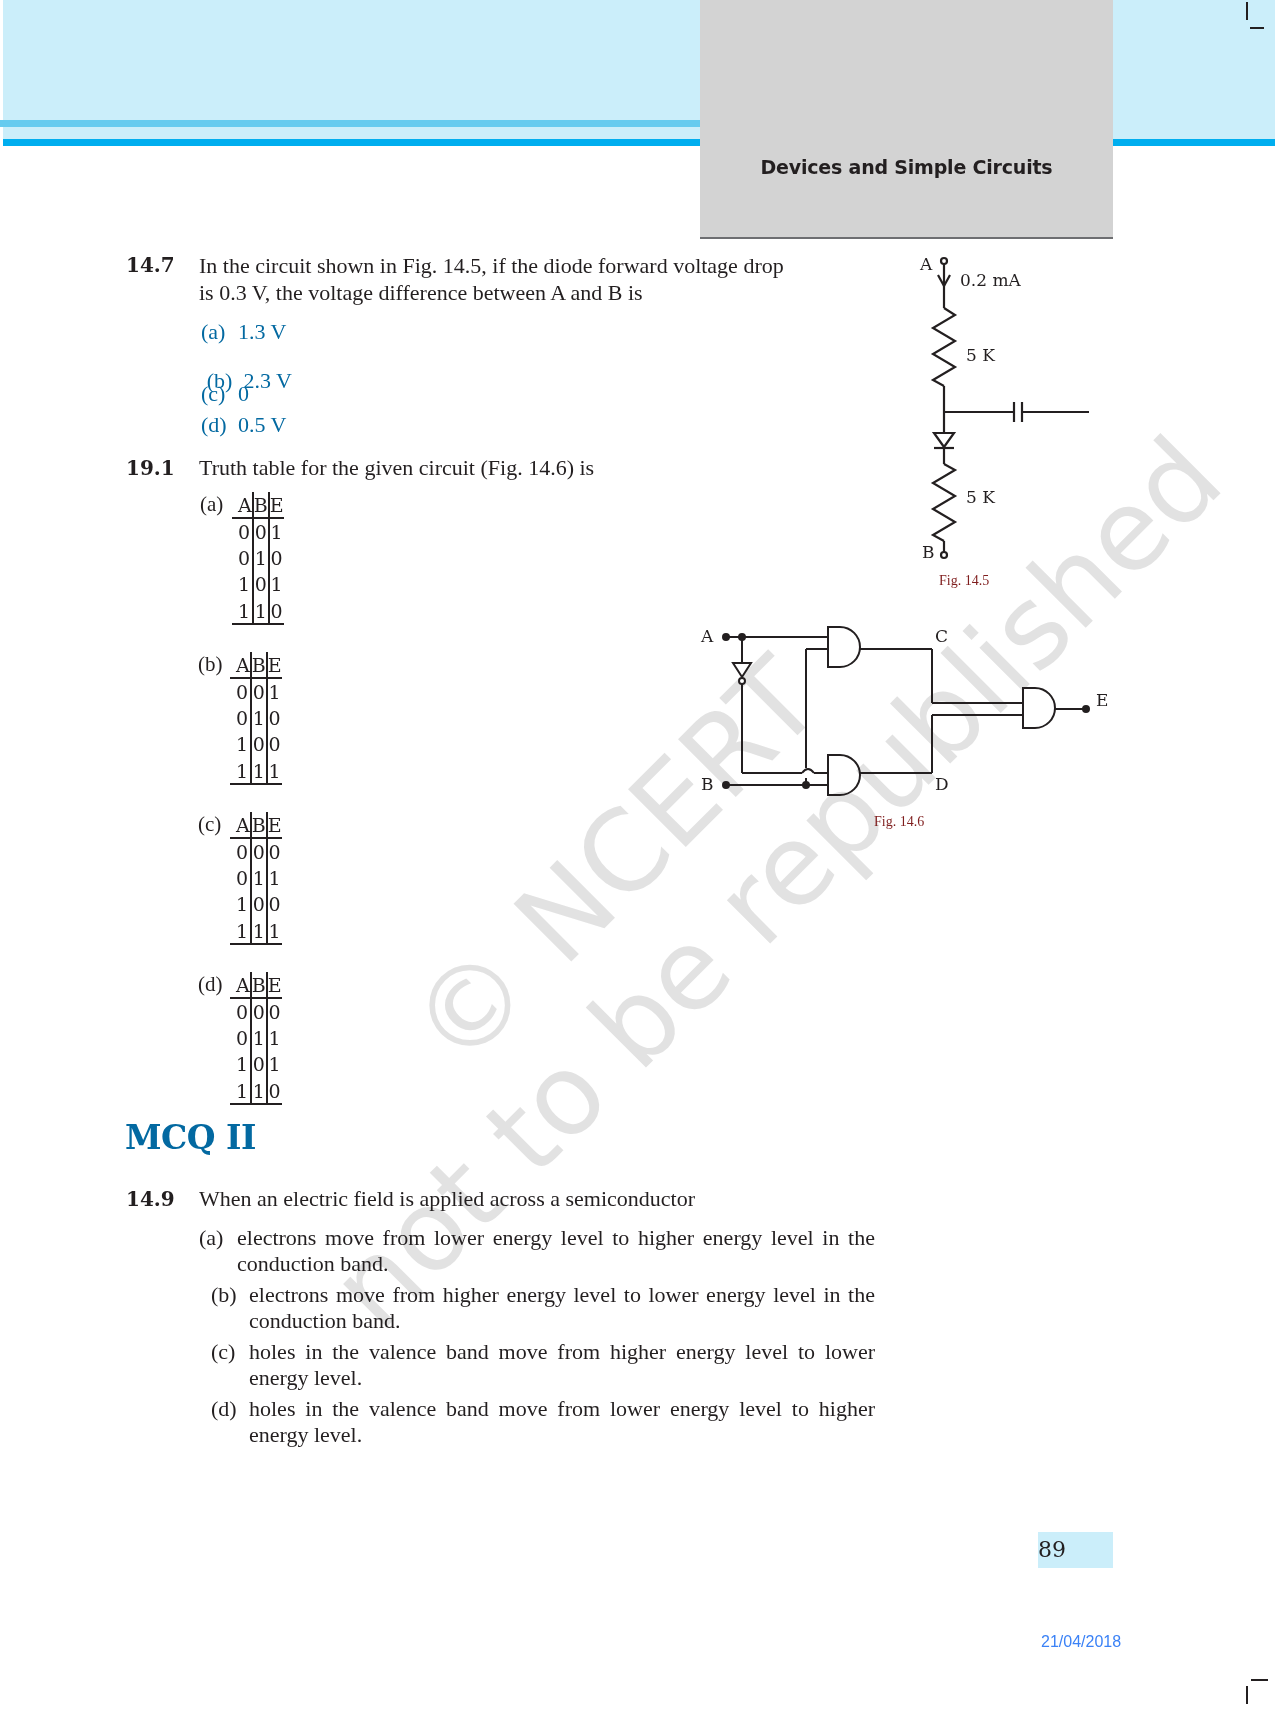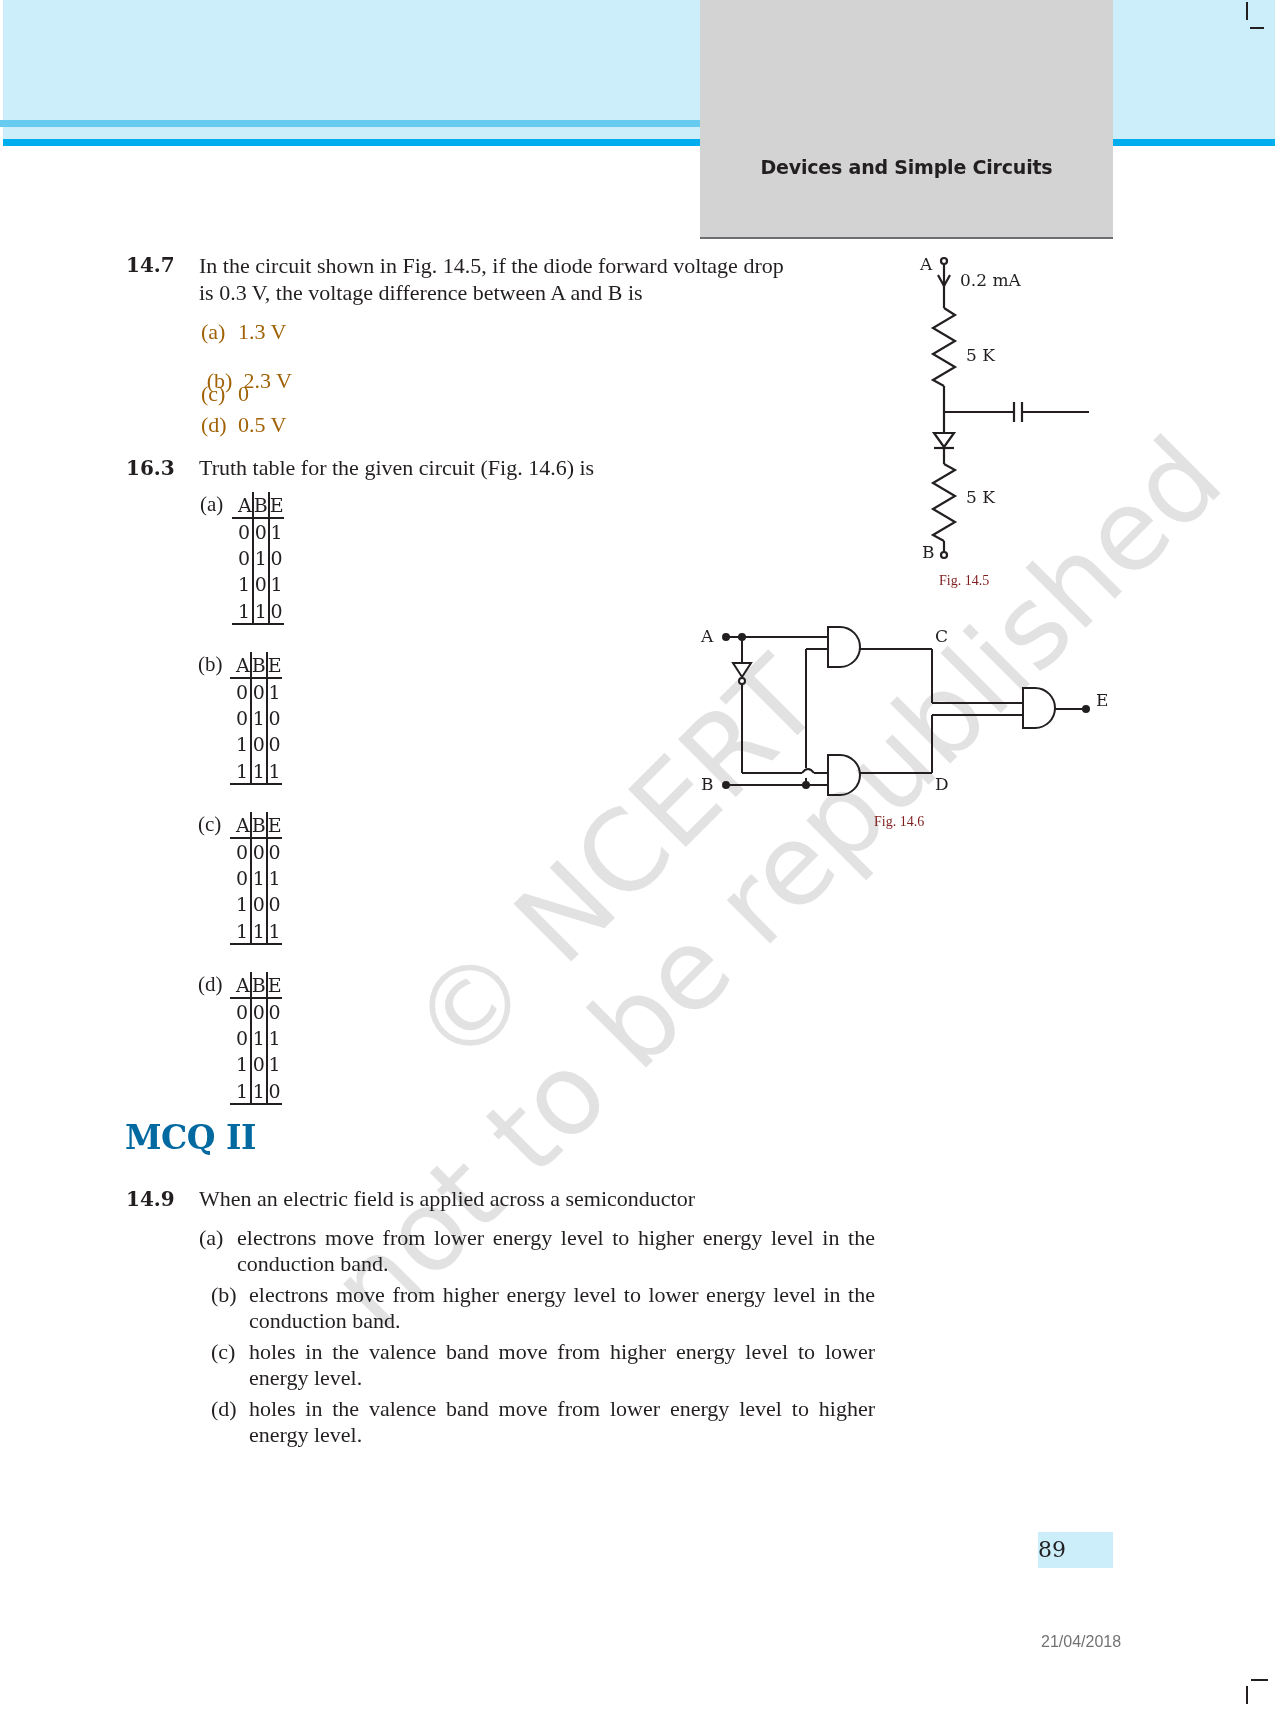--- a/index.html
+++ b/index.html
@@ -10,21 +10,21 @@
   .stripe-mid { position: absolute; left: 0; top: 120px; width: 700px; height: 7px; background: #66cbef; }
   .stripe-dark-left { position: absolute; left: 3px; top: 139px; width: 697px; height: 7px; background: #00aeef; }
   .stripe-dark-right { position: absolute; left: 1113px; top: 139px; width: 162px; height: 7px; background: #00aeef; }
   .header-box { position: absolute; left: 700px; top: 0; width: 413px; height: 239px; background: #d3d3d3; border-bottom: 2px solid #6d6e71; }
   .header-title { position: absolute; left: 0; right: 0; top: 155px; text-align: center; font-family: "DejaVu Sans", "Liberation Sans", sans-serif; font-weight: bold; font-size: 19px; line-height: 25px; color: #231f20; letter-spacing: -0.2px; }
 
   .crop-mark { position: absolute; background: #231f20; }
 
   .q-num { position: absolute; font-family: "DejaVu Serif", serif; font-weight: bold; font-size: 20px; color: #231f20; }
   .q-text { position: absolute; font-family: "Liberation Serif", serif; font-size: 22px; line-height: 27px; color: #231f20; }
-  .opt { position: absolute; font-family: "Liberation Serif", serif; font-size: 22px; line-height: 27px; color: #a16207; }
+  .opt { position: absolute; font-family: "Liberation Serif", serif; font-size: 22px; line-height: 27px; color: #0369a1; }
   .opt .lbl { display: inline-block; width: 37px; }
   .opt-wrap { position: absolute; font-family: "Liberation Serif", serif; font-size: 22px; line-height: 26px; color: #231f20; width: 640px; text-align: justify; }
   .opt-wrap .lbl { position: absolute; left: 0; top: 0; }
   .opt-wrap .txt { display: block; margin-left: 38px; }
 
   .tt { position: absolute; font-family: "DejaVu Serif", serif; font-size: 19px; color: #231f20; }
   .tt .tlabel { position: absolute; left: 0; top: 0; font-family: "Liberation Serif", serif; font-size: 21px; }
   .tt table { position: absolute; left: 32px; top: 0; border-collapse: collapse; }
   .tt th, .tt td { font-weight: normal; height: 26.6px; padding: 0; text-align: center; }
   .tt th { height: 26px; border-bottom: 2px solid #231f20; }
@@ -32,21 +32,21 @@
   .tt .c2 { width: 67px; border-right: 2px solid #231f20; }
   .tt .c3 { width: 50px; }
   .tt tbody tr:last-child td { border-bottom: 2px solid #231f20; }
 
   .section-head { position: absolute; left: 125px; top: 1118px; font-family: "DejaVu Serif", serif; font-weight: bold; font-size: 33px; color: #0369a1; letter-spacing: -0.5px; }
 
   .fig-cap { position: absolute; font-family: Liberation Serif, serif; font-size: 14px; color: #7f1d1d; }
   .diagram-label { font-family: "DejaVu Serif", serif; font-size: 17px; fill: #231f20; }
 
   .page-num { position: absolute; left: 1038px; top: 1532px; width: 75px; height: 36px; background: #cbeefa; font-family: "DejaVu Serif", serif; font-size: 22px; color: #231f20; line-height: 36px; }
-  .date { position: absolute; left: 1041px; top: 1633px; font-family: "Liberation Sans", sans-serif; font-size: 16px; color: #737373; }
+  .date { position: absolute; left: 1041px; top: 1633px; font-family: "Liberation Sans", sans-serif; font-size: 16px; color: #3b82f6; }
 
   .watermark { position: absolute; left: 160px; top: 780px; width: 1000px; transform: rotate(-45deg); transform-origin: center; font-family: "DejaVu Sans", "Liberation Sans", sans-serif; font-size: 112px; line-height: 128px; color: rgba(150,150,150,0.28); text-align: center; pointer-events: none; white-space: nowrap; }
 </style>
 </head>
 <body>
 
 <div class="band-light"></div>
 <div class="stripe-mid"></div>
 <div class="stripe-dark-left"></div>
 <div class="stripe-dark-right"></div>
@@ -69,21 +69,21 @@
 <div class="q-num" style="left:126px; top:253px;">14.7</div>
 <div class="q-text" style="left:199px; top:252px; width:680px;">
   <div>In the circuit shown in Fig. 14.5, if the diode forward voltage drop</div>
   <div>is 0.3 V, the voltage difference between A and B is</div>
 </div>
 <div class="opt" style="left:201px; top:318px;"><span class="lbl">(a)</span><span>1.3 V</span></div>
 <div class="opt" style="left:201px; top:367px;text-align:center;"><span class="lbl">(b)</span><span> 2.3 V</span></div>
 <div class="opt" style="left:201px; top:380px;"><span class="lbl">(c)</span><span>0</span></div>
 <div class="opt" style="left:201px; top:411px;"><span class="lbl">(d)</span><span>0.5 V</span></div>
 
-<div class="q-num" style="left:126px; top:456px;">16.3</div>
+<div class="q-num" style="left:126px; top:456px;">19.1</div>
 <div class="q-text" style="left:199px; top:454px; width:680px;">
   <div>Truth table for the given circuit (Fig. 14.6) is</div>
 </div>
 
 <div class="tt" style="left:200px; top:492px;">
   <span class="tlabel">(a)</span>
   <table>
     <thead>
         <tr>
       <th class="c1">A</th>

